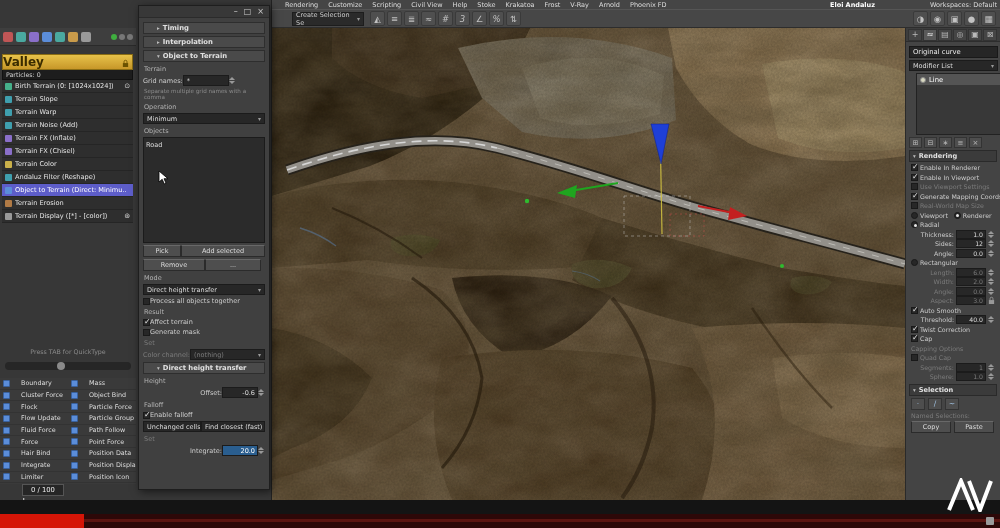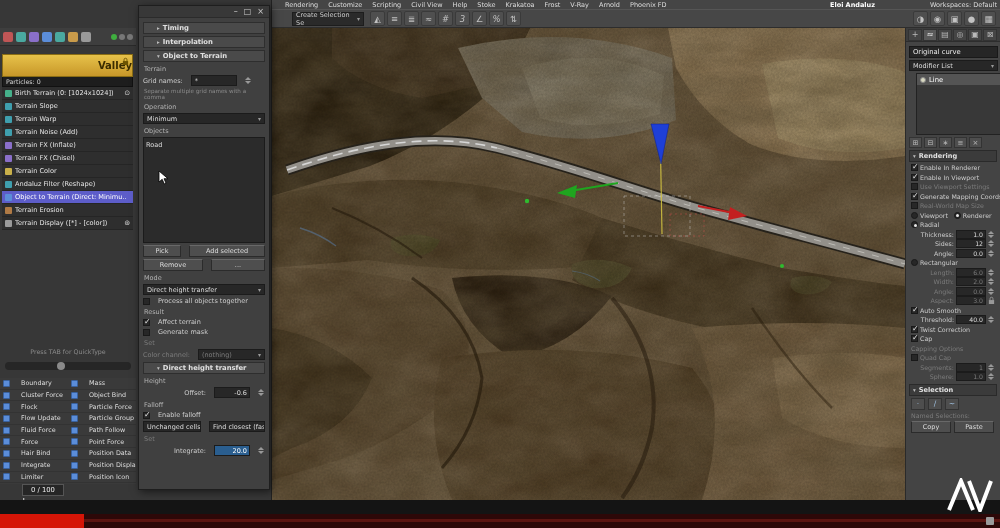--- a/index.html
+++ b/index.html
@@ -29,22 +29,22 @@
 .viewport{position:absolute;left:272px;top:28px;width:633px;height:472px;background:#3a3022;z-index:0}
 
 
 .tyflow-window{position:absolute;left:0;top:0;width:272px;height:500px;background:#373737;z-index:3;border-right:1px solid #222}
 .ed-toolbar{position:absolute;left:0;top:28px;width:136px;height:18px;background:#3e3e3e;
   border-bottom:1px solid #2a2a2a;display:flex;align-items:center;gap:3px;padding:0 3px}
 .ci{width:10px;height:10px;border-radius:2px}
 .ed-dots{margin-left:auto;display:flex;gap:2px;align-items:center}
 .dot{width:6px;height:6px;border-radius:50%}
 .node{position:absolute;left:2px;top:54px;width:131px}
-.node-title{height:23px;background:linear-gradient(#e7c24a,#c79729);color:#3a2c00;font-size:10px;font-weight:bold;
-  display:flex;align-items:center;justify-content:flex-end;position:relative;border:1px solid #8a6d14}
+.node-title{height:16px;background:linear-gradient(#e7c24a,#c79729);color:#3a2c00;font-size:12px;font-weight:bold;
+  display:flex;align-items:center;justify-content:flex-start;position:relative;border:1px solid #8a6d14}
 .node-lock{position:absolute;right:3px;top:2px}
 .node-sub{height:10px;background:#1d1d1d;color:#d5d5d5;font-size:6.3px;display:flex;align-items:center;padding:0 3px;border:1px solid #111;border-top:none}
 .op-row{height:13px;background:#2e2e2e;border-bottom:1px solid #252525;display:flex;align-items:center;gap:3px;
   padding:0 3px;font-size:6.6px;color:#e4e4e4;white-space:nowrap;overflow:hidden;cursor:default}
 .op-row[data-selected="true"]{background:#5d5dc9;color:#fff}
 .op-ic{width:7px;height:7px;border-radius:1px;flex:none;background:#777}
 .op-lbl{overflow:hidden;text-overflow:clip;white-space:nowrap}
 .op-badge{margin-left:auto;font-size:7px;color:#cfcfcf}
 .quicktype{position:absolute;left:0;top:348px;width:136px;text-align:center;font-size:6.3px;color:#8b8b8b}
 .ed-slider{position:absolute;left:5px;top:362px;width:126px;height:8px;background:#262626;border-radius:4px}
@@ -65,21 +65,21 @@
   border:1px solid #1e1e1e;box-shadow:2px 2px 8px rgba(0,0,0,.55);z-index:4}
 .pw-title{height:12px;background:#383838;display:flex;justify-content:flex-end;align-items:center;gap:6px;
   padding:0 5px;font-size:8px;color:#ccc;border-bottom:1px solid #2b2b2b}
 .pw-btn{cursor:default;line-height:10px}
 .pw-body{position:absolute;left:0;top:12px;right:0;bottom:0;padding:2px 4px;overflow:hidden}
 .rollout-h{height:12px;background:#4a4a4a;border:1px solid #2e2e2e;display:flex;align-items:center;
   font-size:6.8px;font-weight:bold;color:#e0e0e0;padding:0 13px;margin-top:2px}
 .rollout-h::before{content:"▾";font-size:5.5px;margin-right:3px;color:#bbb}
 .rollout-h.closed::before{content:"▸"}
 .sec-label{font-size:6.5px;color:#b3b3b3;margin:3px 0 1px 1px}
-.p-row{display:flex;align-items:center;gap:8px;margin:2px 0;font-size:6.5px}
+.p-row{display:flex;align-items:center;gap:0;margin:2px 0;font-size:6.5px}
 .p-input,.dd{background:#272727;border:1px solid #1b1b1b;color:#ddd;height:11px;display:flex;
   align-items:center;padding:0 3px;font-size:6.5px;white-space:nowrap;overflow:hidden}
 .dd::after{content:"▾";margin-left:auto;color:#999;font-size:6px;padding-left:2px}
 .dd.full{flex:1}
 .dd.dis,.p-input.dis{color:#7b7b7b}
 .listbox{height:106px;background:#2b2b2b;border:1px solid #1b1b1b;font-size:6.5px;color:#ddd;padding:2px;margin:2px 0}
 .lb-item{height:9px;display:flex;align-items:center}
 .btn{background:#4e4e4e;border:1px solid #2b2b2b;border-top-color:#686868;color:#ddd;font-size:6.5px;
   height:12px;display:flex;align-items:center;justify-content:center;cursor:default}
 .cb{width:7px;height:7px;background:#272727;border:1px solid #191919;position:relative;flex:none}

